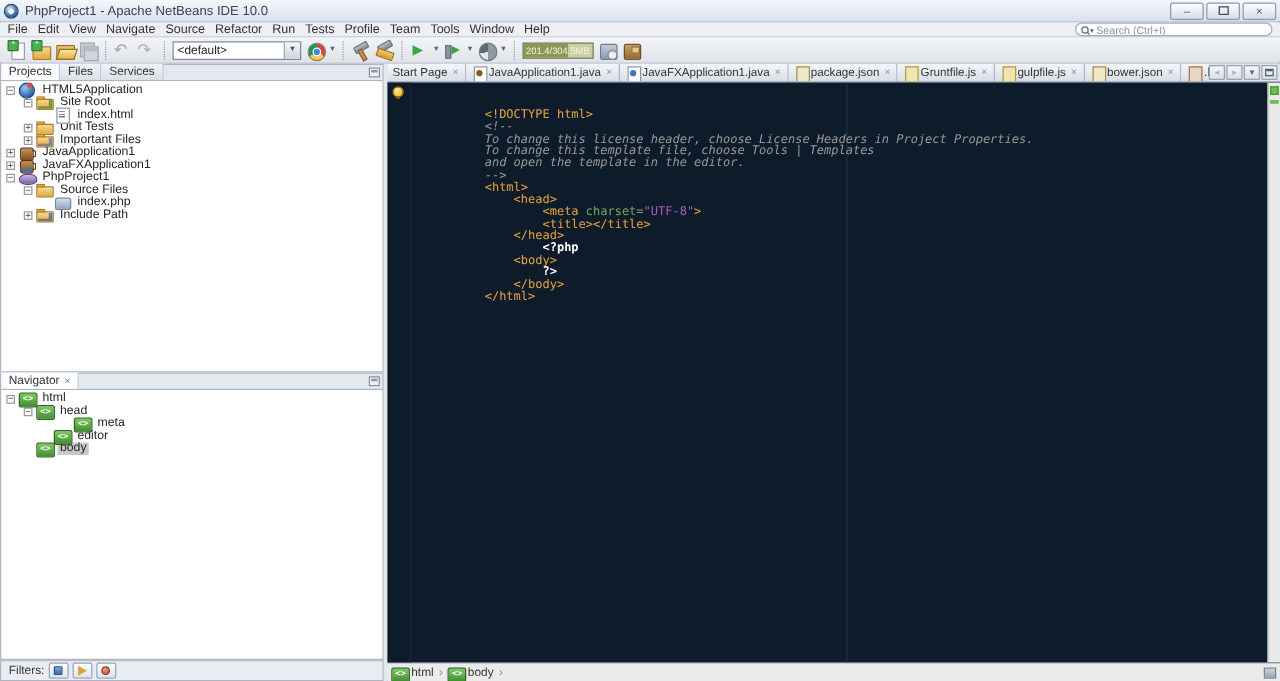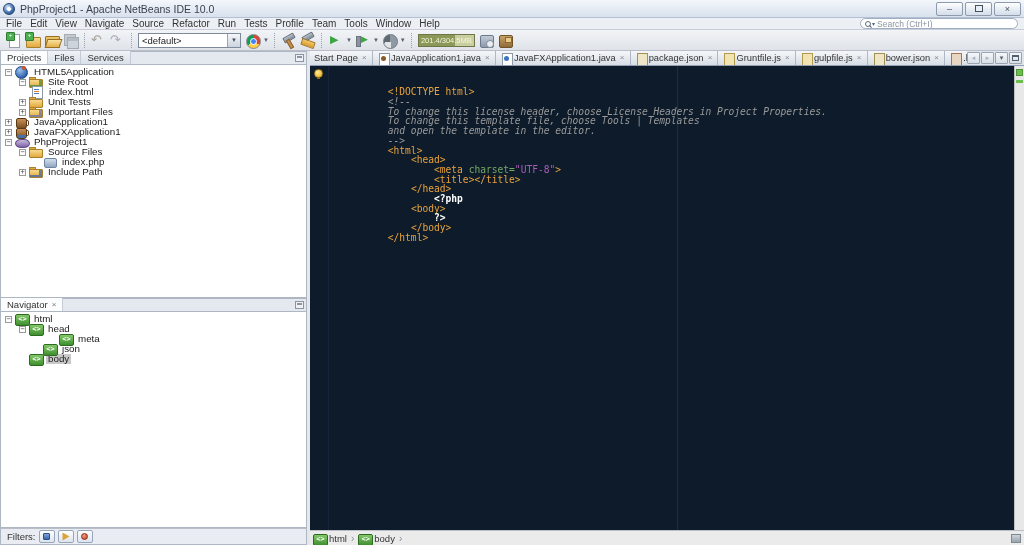--- a/index.html
+++ b/index.html
@@ -258,21 +258,21 @@
       <div class="trow" style="padding-left: 4px;">
             <span class="handle">−</span>
             <span class="ticon icon-html5-project"></span>
             <span class="tlabel">HTML5Application</span>
           </div>
           <div class="trow" style="padding-left: 18px;">
             <span class="handle">−</span>
             <span class="ticon icon-folder-siteroot"></span>
             <span class="tlabel">Site Root</span>
           </div>
-          <div class="trow" style="padding-left: 19px;">
+          <div class="trow" style="padding-left: 32px;">
             <span class="handle" style="visibility: hidden;"></span>
             <span class="ticon icon-html-file"></span>
             <span class="tlabel">index.html</span>
           </div>
           <div class="trow" style="padding-left: 18px;">
             <span class="handle">+</span>
             <span class="ticon icon-folder"></span>
             <span class="tlabel">Unit Tests</span>
           </div>
           <div class="trow" style="padding-left: 18px;">
@@ -334,21 +334,21 @@
             <span class="tlabel">head</span>
           </div>
           <div class="trow" style="padding-left: 32px; margin-left: 16px;">
             <span class="handle" style="visibility: hidden;"></span>
             <span class="ticon icon-tag"></span>
             <span class="tlabel">meta</span>
           </div>
           <div class="trow" style="padding-left: 32px;">
             <span class="handle" style="visibility: hidden;"></span>
             <span class="ticon icon-tag"></span>
-            <span class="tlabel">json</span>
+            <span class="tlabel">editor</span>
           </div>
           <div class="trow selected" style="padding-left: 18px;">
             <span class="handle" style="visibility: hidden;"></span>
             <span class="ticon icon-tag"></span>
             <span class="tlabel">body</span>
           </div>
         </div>
       <div class="filters-bar">
         <span class="filters-label">Filters:</span>
         <span class="fbtn">

